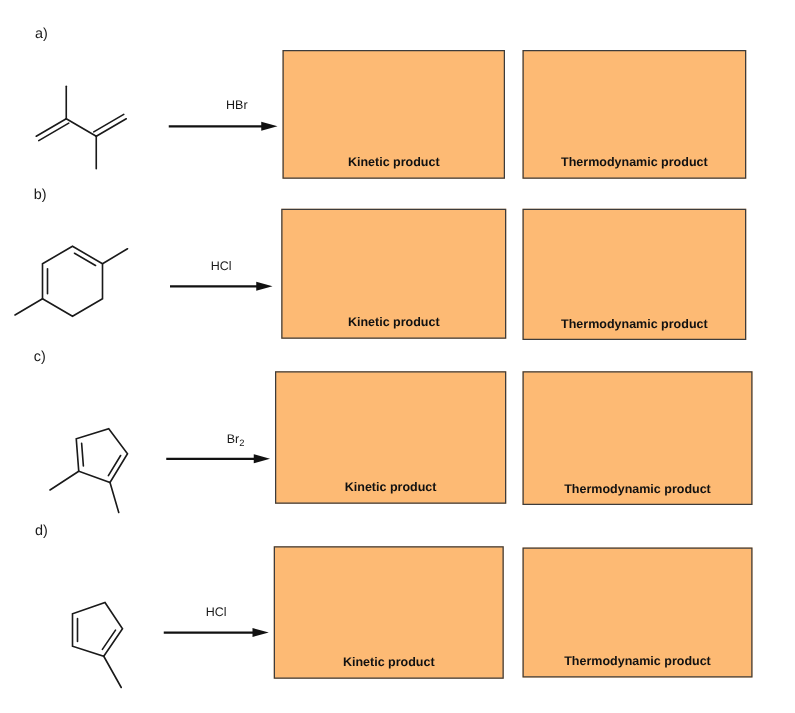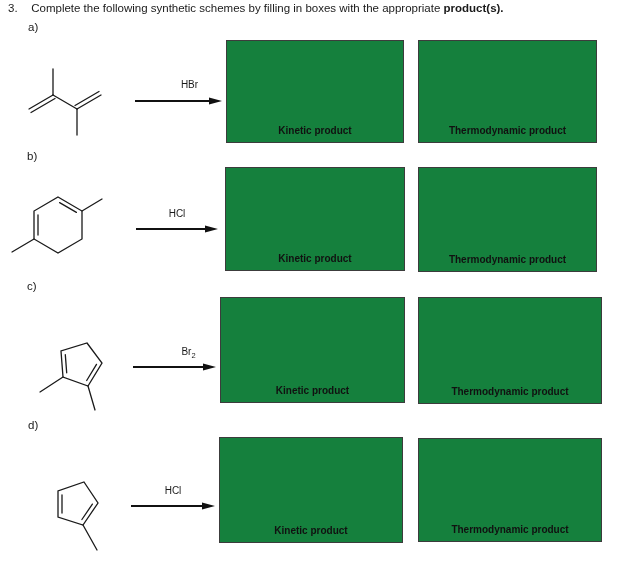--- a/index.html
+++ b/index.html
@@ -8,41 +8,36 @@
     font-family:"Liberation Sans", sans-serif; color:#1a1a1a; overflow:hidden;
   }
   .abs { position:absolute; }
   .title-row { top:2px; left:8px; font-size:11.5px; white-space:nowrap; }
   .title-num { display:inline-block; width:20px; }
   .bold { font-weight:700; }
   .sec-label { font-size:11.5px; }
   .reagent { font-size:10px; text-align:center; color:#1a1a1a; }
   .reagent sub { font-size:7.5px; }
   .answer-box {
-    box-sizing:border-box; border:1.5px solid #3c3c3c; background:#15803d;
+    box-sizing:border-box; border:1.5px solid #3c3c3c; background:#fdba74;
   }
   .box-label {
     position:absolute; left:0; right:0; bottom:6px; text-align:center;
     font-weight:700; font-size:10px; color:#111111; white-space:nowrap;
   }
   svg.drawing { position:absolute; top:0; left:0; pointer-events:none; }
   .bond { stroke:#1a1a1a; stroke-width:1.3; fill:none; stroke-linecap:round; }
   .arrow-line { stroke:#111111; stroke-width:1.8; fill:none; }
   .arrow-head { fill:#111111; stroke:none; }
 </style>
 </head>
 <body>
 
 <div class="page">
 
-  <div class="abs title-row">
-    <span class="title-num">3.</span>
-    <span>Complete the following synthetic schemes by filling in boxes with the appropriate</span>
-    <span class="bold">product(s).</span>
-  </div>
 
   <div class="abs sec-label" style="left:28px; top:21px;">a)</div>
   <div class="abs reagent" style="left:146px; top:79px; width:87px;">
     <span>HBr</span><sub></sub>
   </div>
   <div class="abs answer-box" style="left:226px; top:40px; width:178px; height:103px;">
     <div class="box-label">Kinetic product</div>
   </div>
   <div class="abs answer-box" style="left:418px; top:40px; width:179px; height:103px;">
     <div class="box-label">Thermodynamic product</div>

